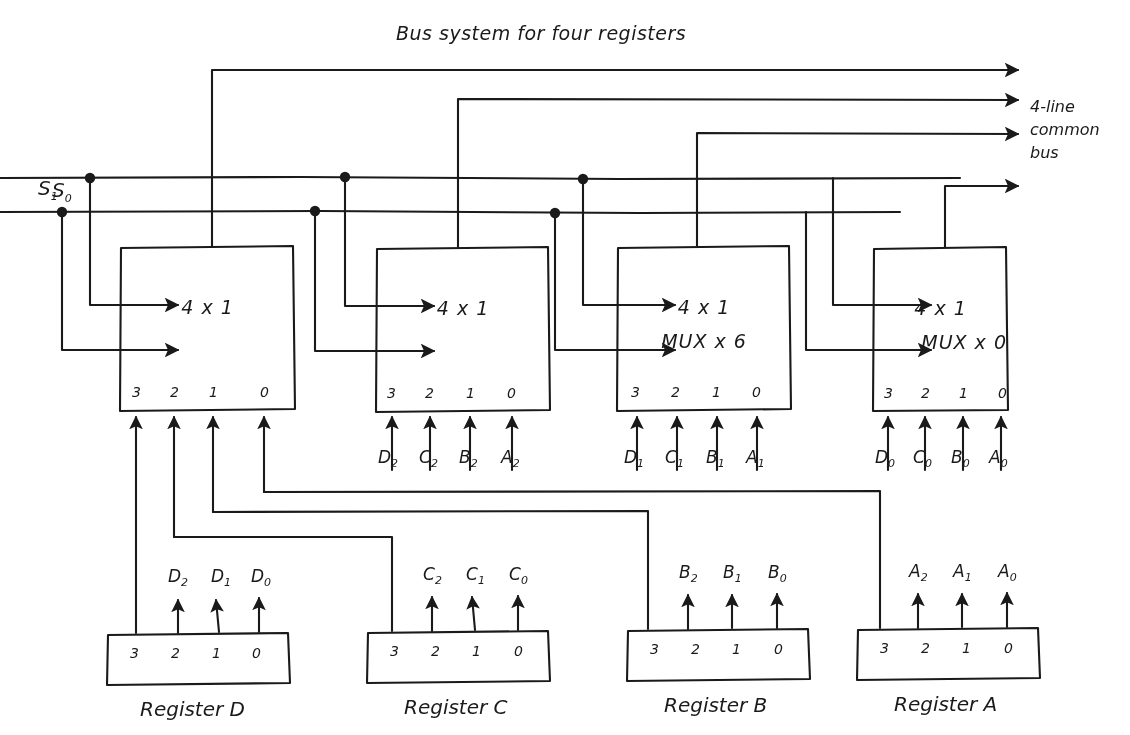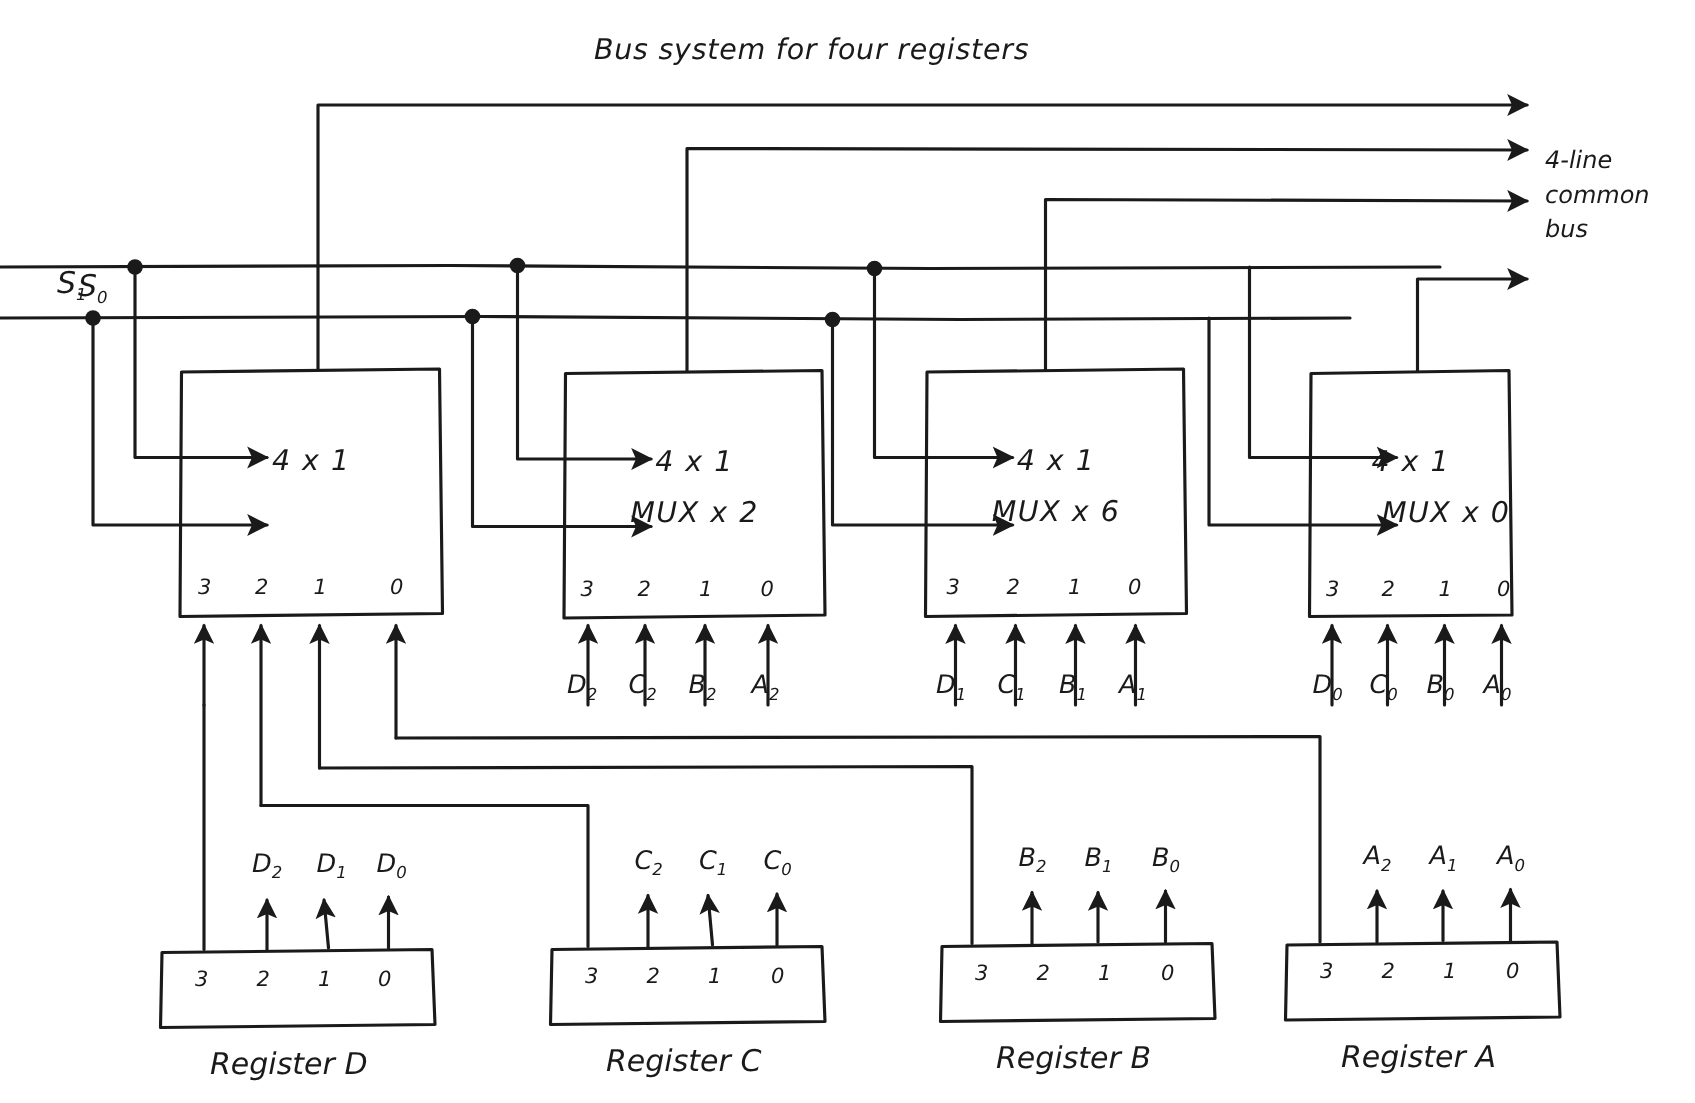--- a/index.html
+++ b/index.html
@@ -134,21 +134,20 @@
   <div style="position:absolute;left:121px;top:248px;width:173px;height:162px;">
     <div class="lbl muxtxt" style="left:0;top:48px;">4 x 1</div>
     <div class="lbl bitnum" style="left:11px;top:136px;">3</div>
     <div class="lbl bitnum" style="left:49px;top:136px;">2</div>
     <div class="lbl bitnum" style="left:88px;top:136px;">1</div>
     <div class="lbl bitnum" style="left:139px;top:136px;">0</div>
   </div>
 
   <div style="position:absolute;left:377px;top:249px;width:172px;height:162px;">
     <div class="lbl muxtxt" style="left:0;top:48px;">4 x 1</div>
-    <div class="lbl muxtxt" style="left:0;top:82px;">MUX x 2</div>
     <div class="lbl bitnum" style="left:10px;top:136px;">3</div>
     <div class="lbl bitnum" style="left:48px;top:136px;">2</div>
     <div class="lbl bitnum" style="left:89px;top:136px;">1</div>
     <div class="lbl bitnum" style="left:130px;top:136px;">0</div>
   </div>
 
   <div style="position:absolute;left:618px;top:248px;width:172px;height:162px;">
     <div class="lbl muxtxt" style="left:0;top:48px;">4 x 1</div>
     <div class="lbl muxtxt" style="left:0;top:82px;">MUX x 6</div>
     <div class="lbl bitnum" style="left:13px;top:136px;">3</div>

